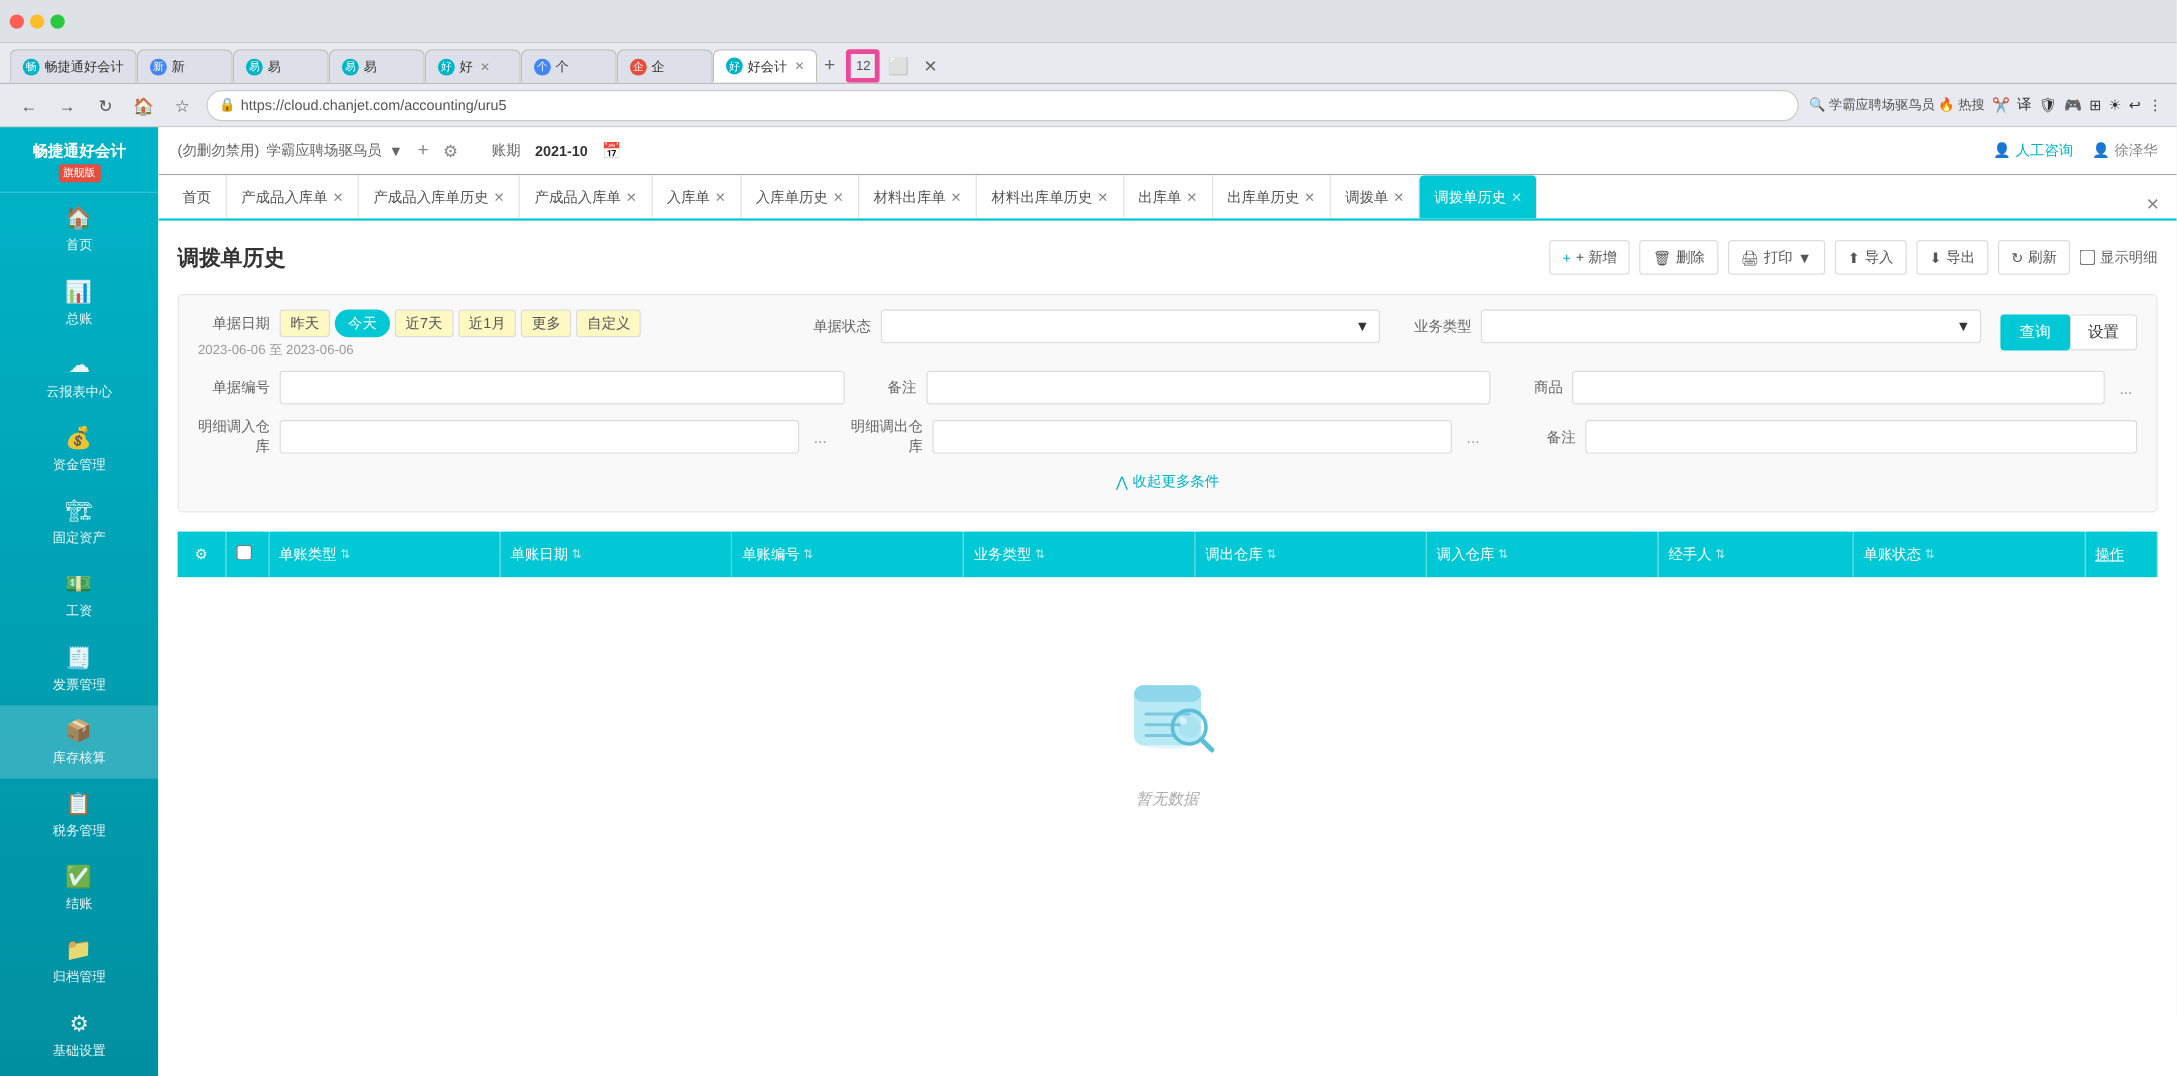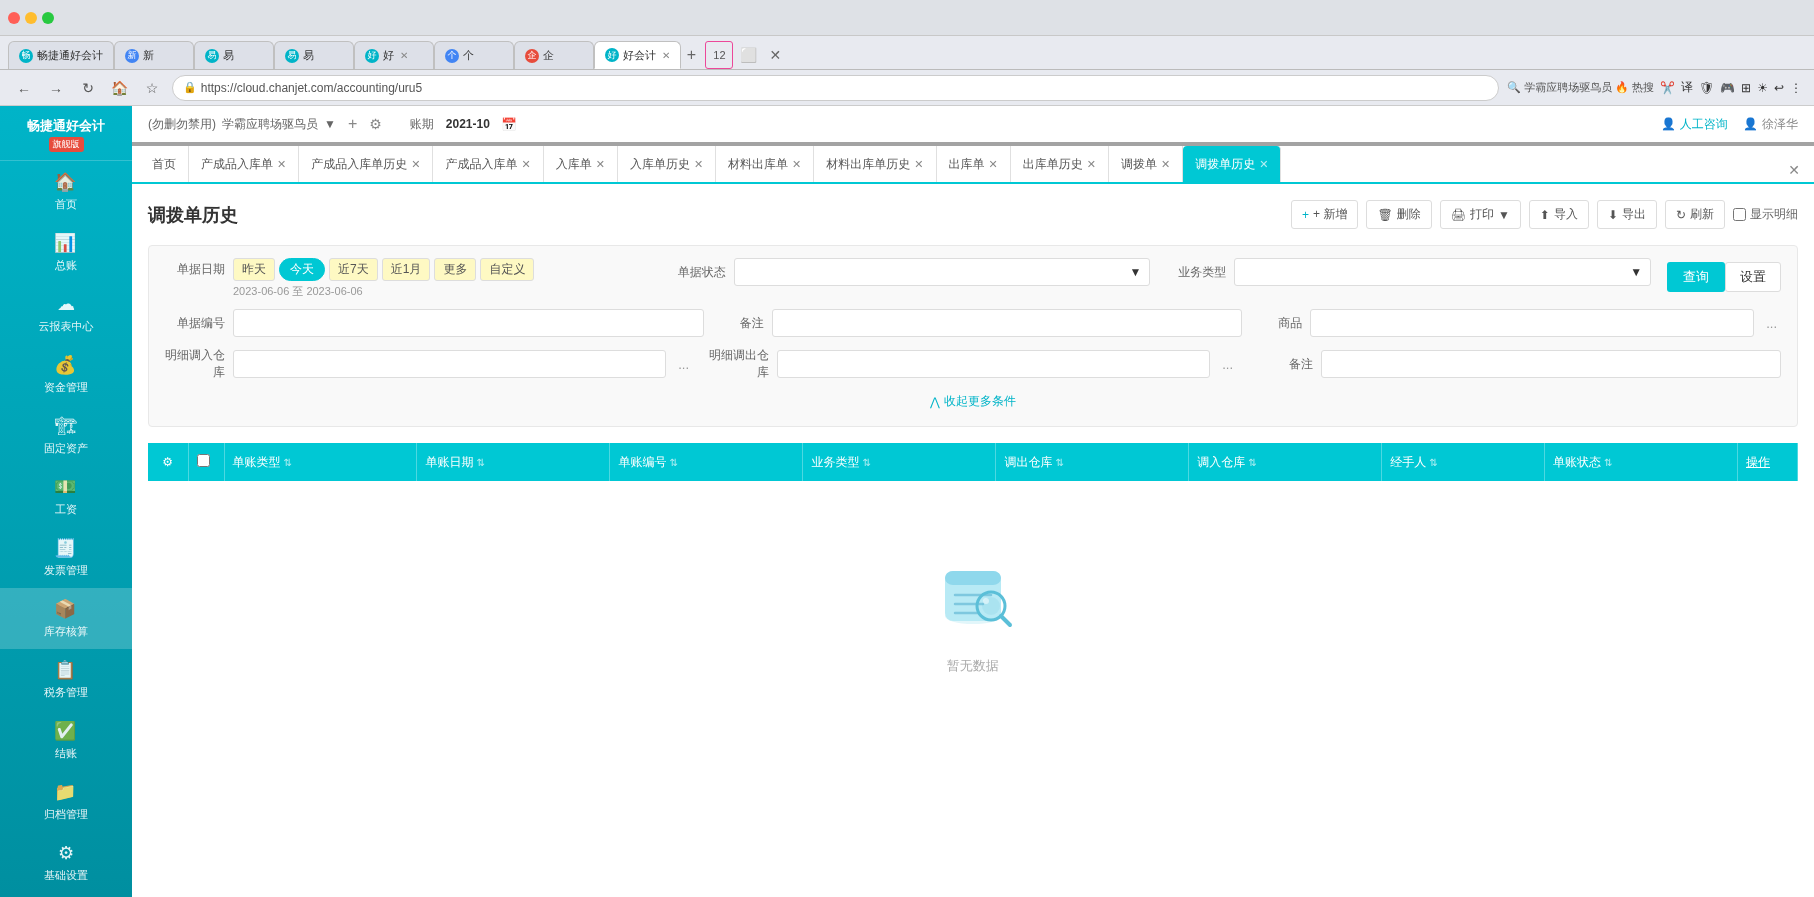--- a/index.html
+++ b/index.html
@@ -158,21 +158,21 @@
       overflow: hidden;
     }
 
     
     .top-bar {
       background: #fff;
       height: 40px;
       display: flex;
       align-items: center;
       padding: 0 16px;
-      border-bottom: 4px solid #a3a3a3;
+      border-bottom: 1px solid #a3a3a3;
       gap: 12px;
     }
     .company-selector {
       display: flex;
       align-items: center;
       gap: 6px;
       cursor: pointer;
       font-size: 12px;
       color: #666;
     }
@@ -523,21 +523,21 @@
     <span>企</span>
   </div>
   <div class="browser-tab active">
     <div class="browser-tab-icon" style="background:#00b4c8;">
       <span style="color:#fff;font-size:9px;display:flex;align-items:center;justify-content:center;height:100%;">好</span>
     </div>
     <span>好会计</span>
     <span class="browser-tab-close">✕</span>
   </div>
   <div style="width:20px;height:28px;display:flex;align-items:center;justify-content:center;cursor:pointer;font-size:16px;color:#666;">+</div>
-  <div style="width:28px;height:28px;border:1px solid #ec4899;border-radius:3px;display:flex;align-items:center;justify-content:center;font-size:11px;color:#555;margin-left:4px;cursor:pointer;">12</div>
+  <div style="width:28px;height:28px;border:4px solid #ec4899;border-radius:3px;display:flex;align-items:center;justify-content:center;font-size:11px;color:#555;margin-left:4px;cursor:pointer;">12</div>
   <div style="margin-left:4px;width:24px;height:28px;display:flex;align-items:center;justify-content:center;cursor:pointer;font-size:14px;color:#666;">⬜</div>
   <div style="margin-left:2px;width:24px;height:28px;display:flex;align-items:center;justify-content:center;cursor:pointer;font-size:14px;color:#666;">✕</div>
 </div>
 
 <div class="browser-addressbar">
   <div class="nav-btn">←</div>
   <div class="nav-btn">→</div>
   <div class="nav-btn">↻</div>
   <div class="nav-btn">🏠</div>
   <div class="nav-btn">☆</div>
@@ -736,21 +736,21 @@
               <span class="filter-label">单据日期</span>
               <div class="filter-date-btns">
                 <button class="date-btn">昨天</button>
                 <button class="date-btn active">今天</button>
                 <button class="date-btn">近7天</button>
                 <button class="date-btn">近1月</button>
                 <button class="date-btn">更多</button>
                 <button class="date-btn">自定义</button>
               </div>
             </div>
-            <div style="margin-left:68px;margin-top:2px;">
+            <div style="margin-top:2px;">
               <span class="date-range-text">2023-06-06 至 2023-06-06</span>
             </div>
           </div>
 
           <div style="flex:1;display:flex;align-items:center;gap:8px;">
             <span class="filter-label">单据状态</span>
             <div class="filter-select" style="flex:1;">
               <span></span>
               <span>▼</span>
             </div>
@@ -871,21 +871,21 @@
               </div>
             </th>
             <th class="action-th">
               <span>操作</span>
             </th>
           </tr>
         </thead>
         <tbody>
 
           <tr>
-            <td colspan="11" style="padding:0;border:none;">
+            <td colspan="11" style="padding:0;border:none;font-style:italic;">
               <div class="empty-state">
 
                 <div style="width:100px;height:100px;position:relative;margin-bottom:16px;">
                   <svg width="100" height="100" viewBox="0 0 100 100">
 
                     <ellipse cx="50" cy="75" rx="28" ry="8" fill="#c5eef5" opacity="0.5"></ellipse>
                     <rect x="22" y="30" width="56" height="50" rx="8" fill="#b8eaf5"></rect>
                     <rect x="22" y="30" width="56" height="14" rx="8" fill="#8fd8ec"></rect>
 
                     <line x1="32" y1="54" x2="68" y2="54" stroke="#7ec8df" stroke-width="2.5" stroke-linecap="round"></line>

